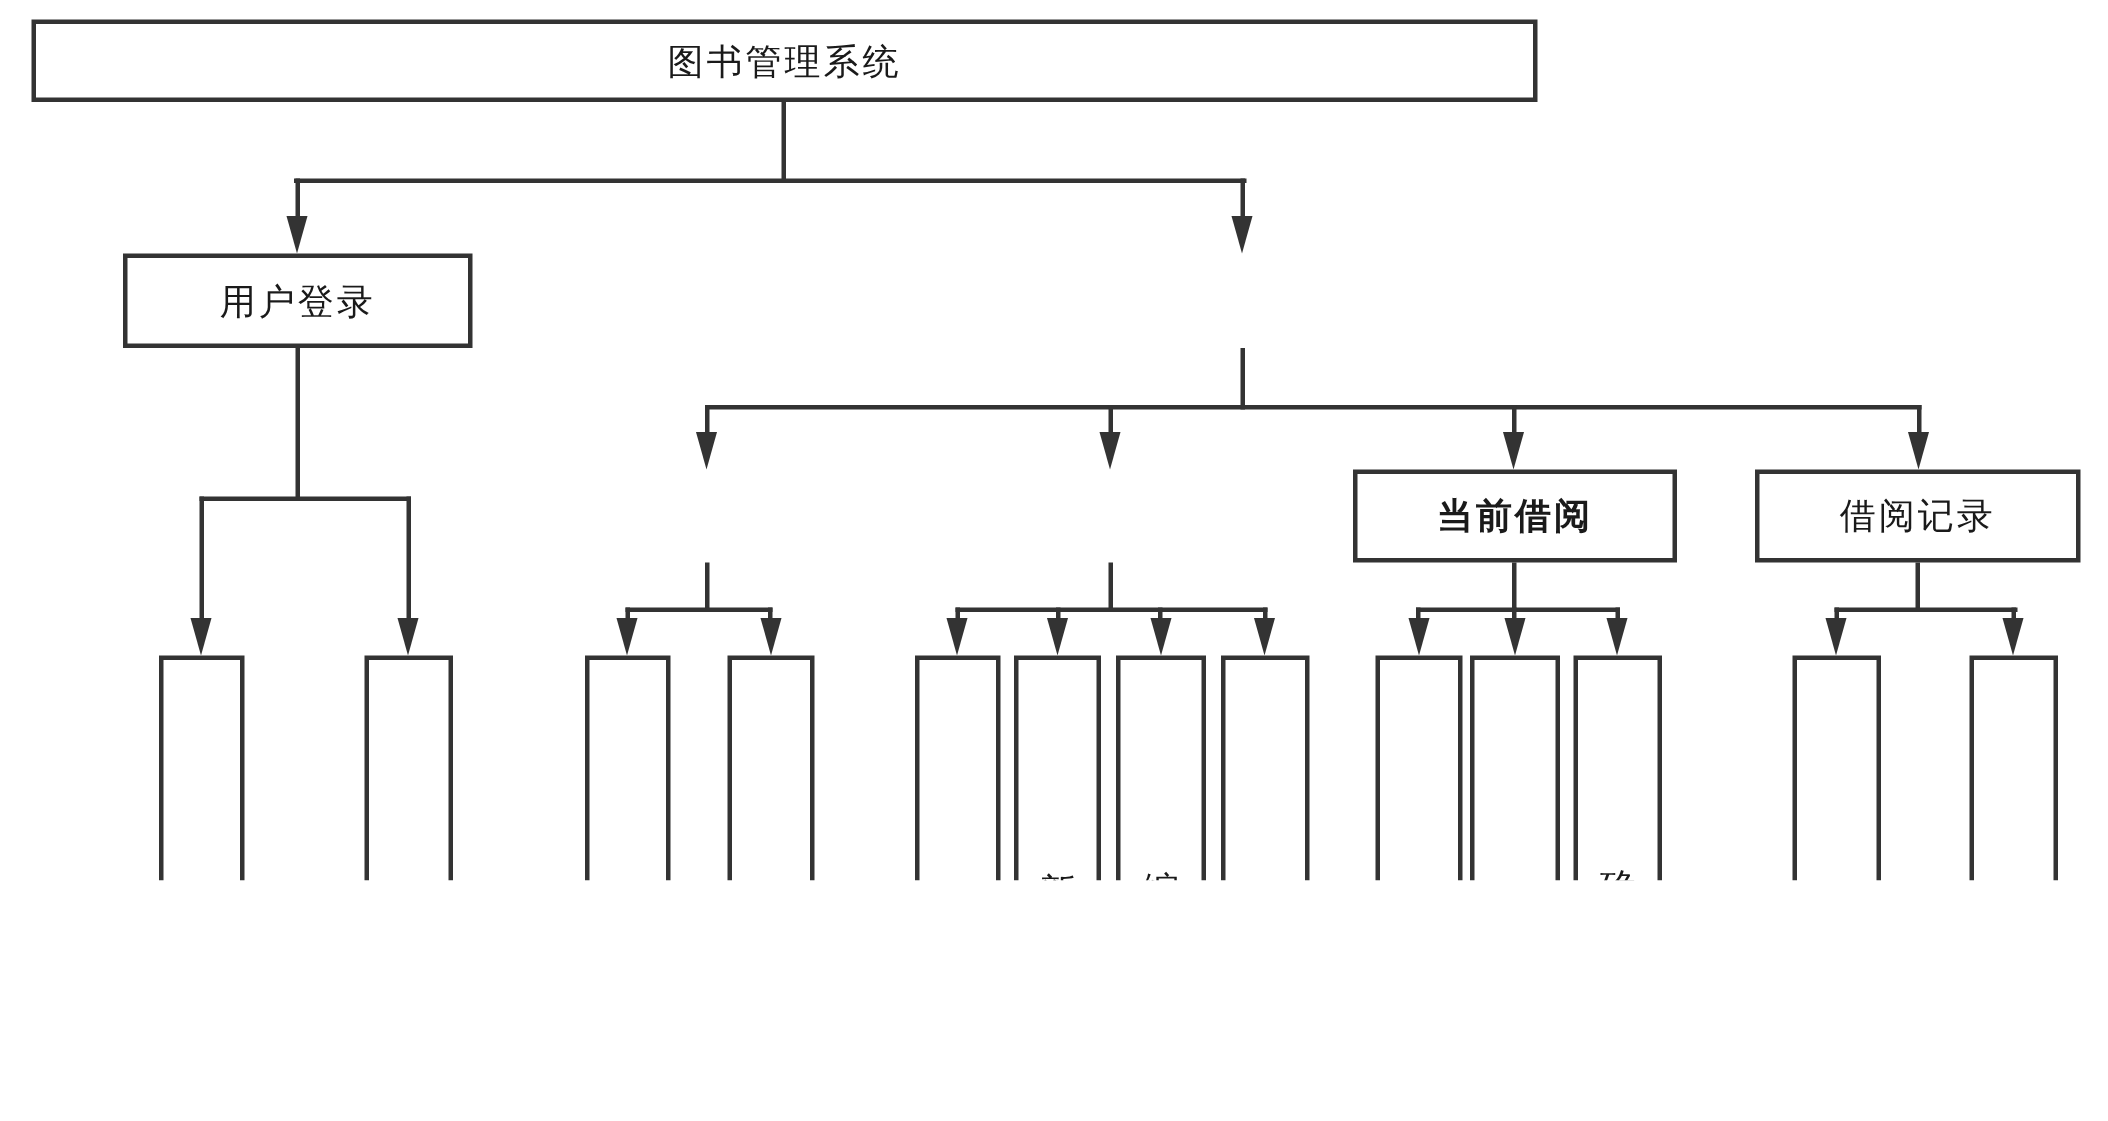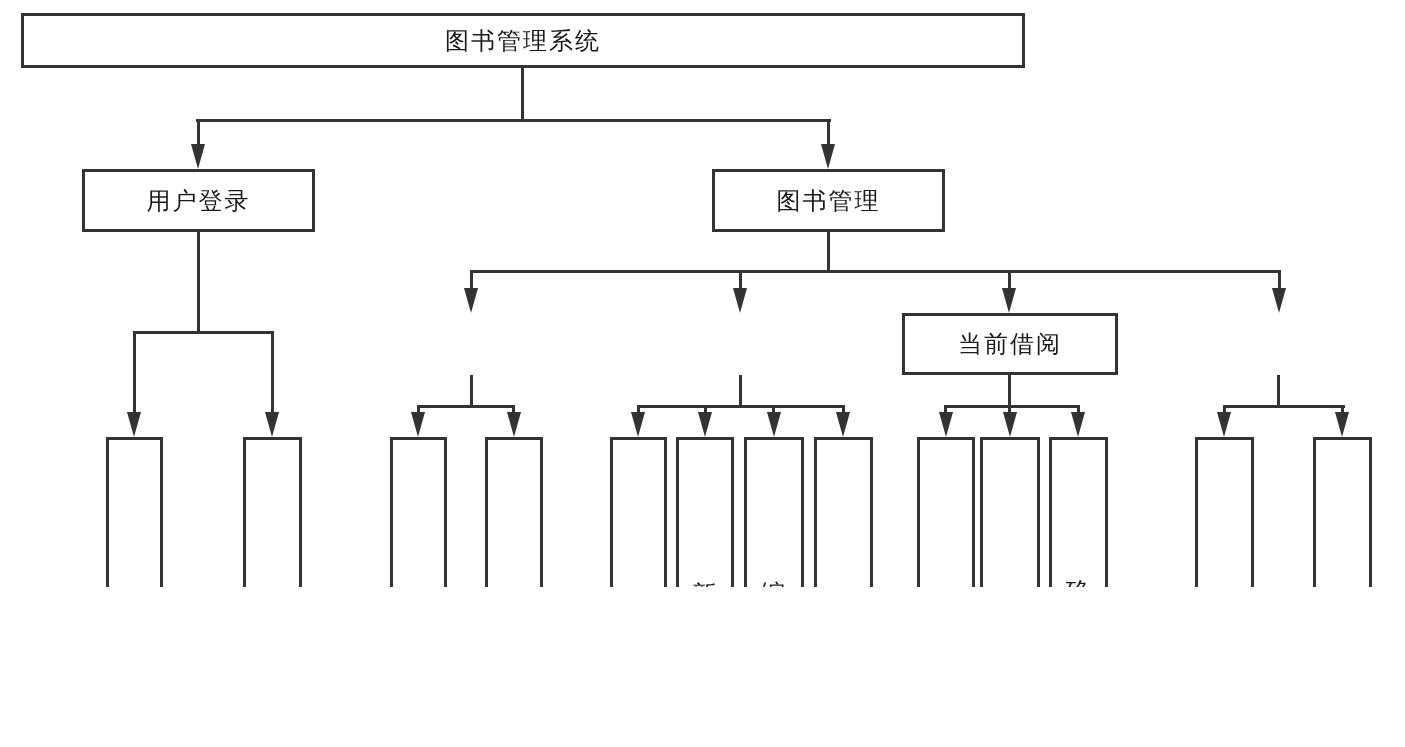--- a/index.html
+++ b/index.html
@@ -51,44 +51,44 @@
   <div class="vline" style="left:521px;top:68px;height:52px;"></div>
   <div class="hline" style="left:196px;top:119px;width:635px;"></div>
   <div class="vline" style="left:197px;top:119px;height:27px;"></div>
   <div class="arrow" style="left:191px;top:144px;"></div>
   <div class="vline" style="left:827px;top:119px;height:27px;"></div>
   <div class="arrow" style="left:821px;top:144px;"></div>
 
   <div class="hbox" style="left:82px;top:169px;width:233px;height:63px;">
     <span>用户登录</span>
   </div>
-  <div class="hbox" style="left:712px;top:169px;width:233px;height:63px;">
-    <span>图书管理</span>
-  </div>
 
   <div class="vline" style="left:197px;top:232px;height:102px;"></div>
   <div class="hline" style="left:133px;top:331px;width:141px;"></div>
   <div class="vline" style="left:133px;top:331px;height:83px;"></div>
   <div class="arrow" style="left:127px;top:412px;"></div>
   <div class="vline" style="left:271px;top:331px;height:83px;"></div>
   <div class="arrow" style="left:265px;top:412px;"></div>
 
   <div class="vline" style="left:827px;top:232px;height:41px;"></div>
   <div class="hline" style="left:470px;top:270px;width:811px;"></div>
   <div class="vline" style="left:470px;top:270px;height:20px;"></div>
   <div class="arrow" style="left:464px;top:288px;"></div>
   <div class="vline" style="left:739px;top:270px;height:20px;"></div>
   <div class="arrow" style="left:733px;top:288px;"></div>
   <div class="vline" style="left:1008px;top:270px;height:20px;"></div>
   <div class="arrow" style="left:1002px;top:288px;"></div>
   <div class="vline" style="left:1278px;top:270px;height:20px;"></div>
   <div class="arrow" style="left:1272px;top:288px;"></div>
 
-  <div class="hbox" style="left:902px;top:313px;width:216px;height:62px;">
+  <div class="hbox" style="left:902px;top:313px;width:216px;height:62px;font-weight:bold;">
     <span>当前借阅</span>
+  </div>
+  <div class="hbox" style="left:1170px;top:313px;width:217px;height:62px;">
+    <span>借阅记录</span>
   </div>
 
   <div class="vline" style="left:470px;top:375px;height:33px;"></div>
   <div class="hline" style="left:417px;top:405px;width:98px;"></div>
   <div class="vline" style="left:417px;top:405px;height:9px;"></div>
   <div class="arrow" style="left:411px;top:412px;"></div>
   <div class="vline" style="left:512px;top:405px;height:9px;"></div>
   <div class="arrow" style="left:507px;top:412px;"></div>
 
   <div class="vline" style="left:739px;top:375px;height:33px;"></div>

